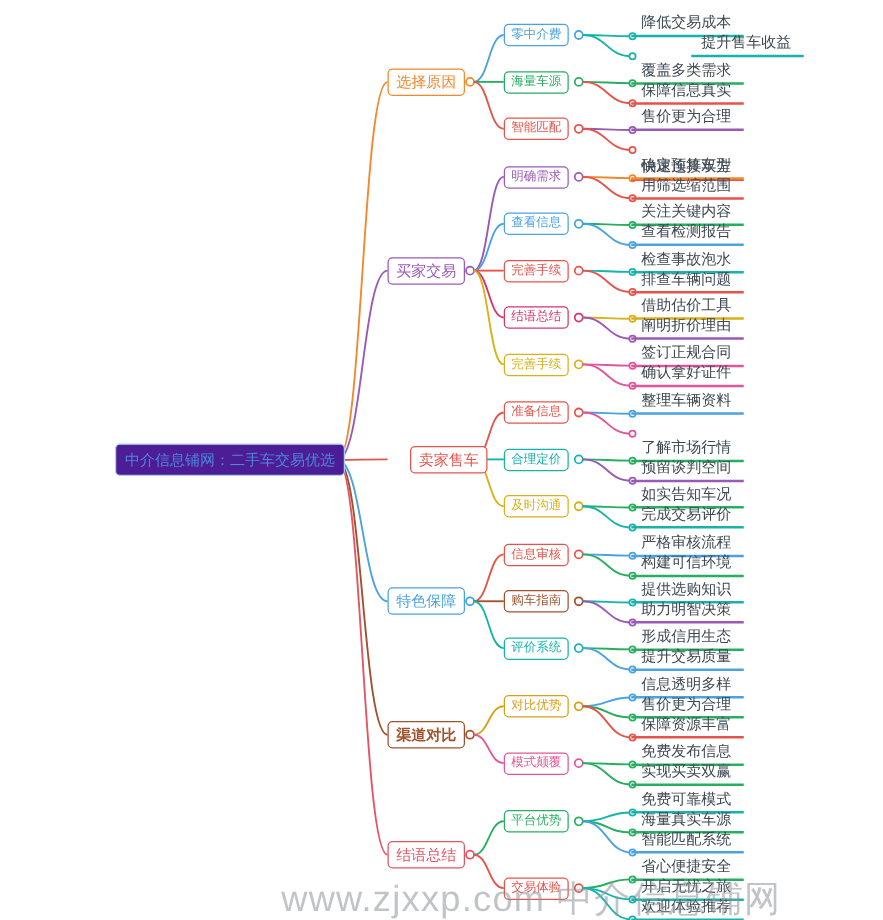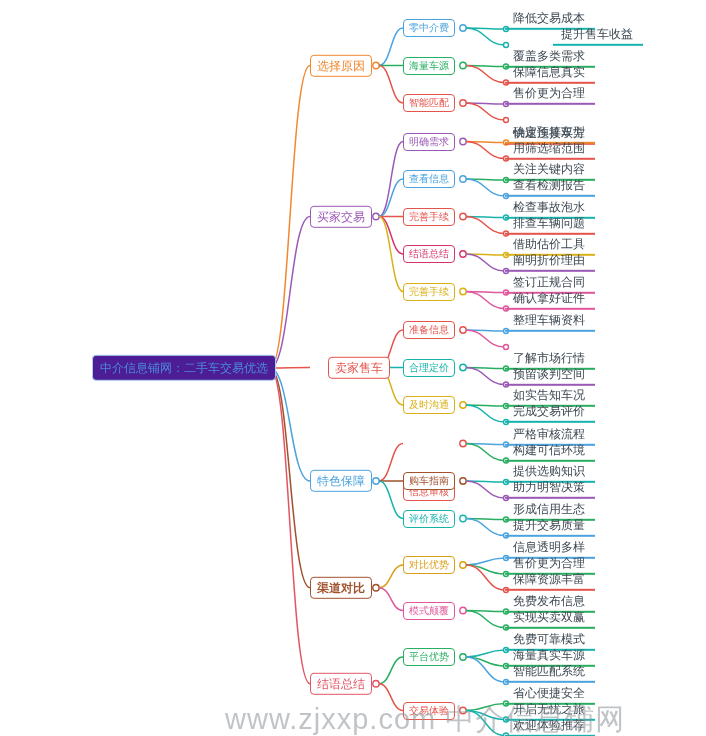--- a/index.html
+++ b/index.html
@@ -187,21 +187,21 @@
       <div class="node branch" style="left: 328px; top: 367.5px; color: rgb(229, 84, 75); border-color: rgb(229, 84, 75);">卖家售车</div>
       <div class="node sub" style="left: 403px; top: 330px; color: rgb(229, 84, 75); border-color: rgb(229, 84, 75);">准备信息</div>
       <div class="node leaf" style="left: 505px; top: 322px; border-bottom-color: rgb(74, 163, 223);">整理车辆资料</div>
       <div class="node sub" style="left: 403px; top: 367.5px; color: rgb(22, 179, 172); border-color: rgb(22, 179, 172);">合理定价</div>
       <div class="node leaf" style="left: 505px; top: 359.5px; border-bottom-color: rgb(39, 174, 96);">了解市场行情</div>
       <div class="node leaf" style="left: 505px; top: 375.5px; border-bottom-color: rgb(155, 89, 182);">预留谈判空间</div>
       <div class="node sub" style="left: 403px; top: 405px; color: rgb(217, 176, 23); border-color: rgb(217, 176, 23);">及时沟通</div>
       <div class="node leaf" style="left: 505px; top: 397px; border-bottom-color: rgb(39, 174, 96);">如实告知车况</div>
       <div class="node leaf" style="left: 505px; top: 413px; border-bottom-color: rgb(22, 179, 172);">完成交易评价</div>
       <div class="node branch" style="left: 310px; top: 481px; color: rgb(74, 163, 223); border-color: rgb(74, 163, 223);">特色保障</div>
-      <div class="node sub" style="left: 403px; top: 443.5px; color: rgb(229, 84, 75); border-color: rgb(229, 84, 75); margin-top: 48px;">信息审核</div>
+      <div class="node sub" style="left: 403px; top: 443.5px; color: rgb(229, 84, 75); border-color: rgb(229, 84, 75);">信息审核</div>
       <div class="node leaf" style="left: 505px; top: 435.5px; border-bottom-color: rgb(74, 163, 223);">严格审核流程</div>
       <div class="node leaf" style="left: 505px; top: 451.5px; border-bottom-color: rgb(39, 174, 96);">构建可信环境</div>
       <div class="node sub" style="left: 403px; top: 481px; color: rgb(160, 82, 45); border-color: rgb(160, 82, 45);">购车指南</div>
       <div class="node leaf" style="left: 505px; top: 473px; border-bottom-color: rgb(22, 179, 172);">提供选购知识</div>
       <div class="node leaf" style="left: 505px; top: 489px; border-bottom-color: rgb(155, 89, 182);">助力明智决策</div>
       <div class="node sub" style="left: 403px; top: 518.5px; color: rgb(22, 179, 172); border-color: rgb(22, 179, 172);">评价系统</div>
       <div class="node leaf" style="left: 505px; top: 510.5px; border-bottom-color: rgb(39, 174, 96);">形成信用生态</div>
       <div class="node leaf" style="left: 505px; top: 526.5px; border-bottom-color: rgb(74, 163, 223);">提升交易质量</div>
       <div class="node branch" style="left: 310px; top: 587.75px; color: rgb(160, 82, 45); border-color: rgb(160, 82, 45); font-weight: bold;">渠道对比</div>
       <div class="node sub" style="left: 403px; top: 565px; color: rgb(217, 160, 23); border-color: rgb(217, 160, 23);">对比优势</div>

